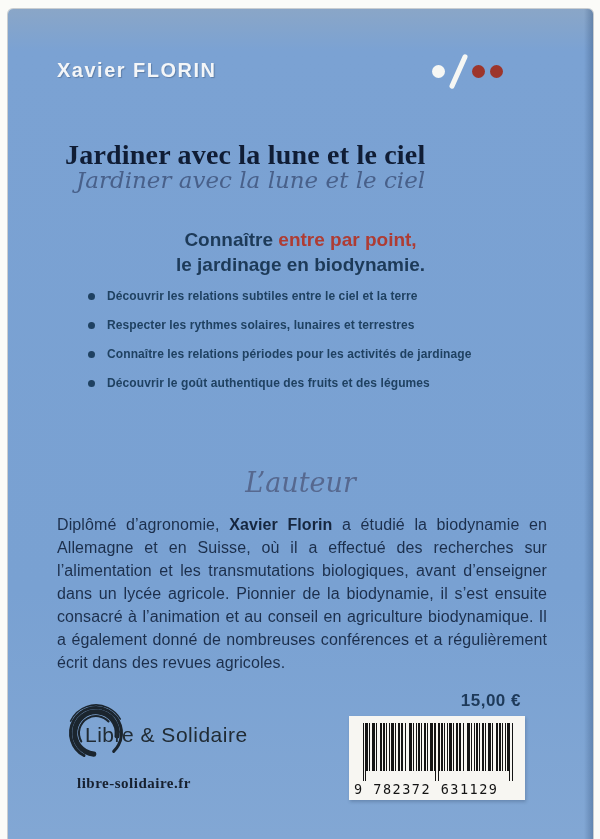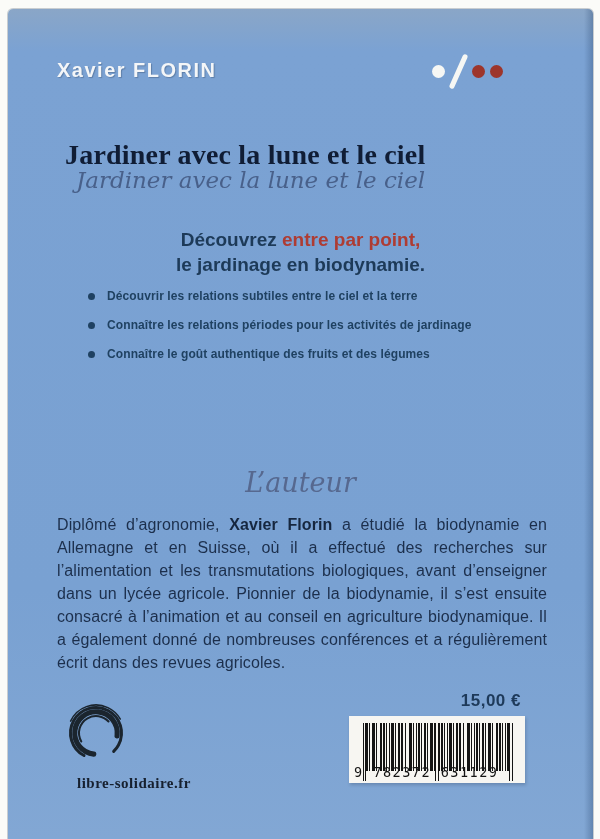--- a/index.html
+++ b/index.html
@@ -81,21 +81,21 @@
     position:absolute;left:69px;top:766px;
     font-family:"Liberation Serif",serif;font-weight:bold;font-size:15px;
     color:#16202f;letter-spacing:.5px;
   }
   
   .price{
     position:absolute;right:72px;top:682px;
     font-size:17px;font-weight:bold;color:#1e3a5a;letter-spacing:.5px;margin-left:23px;
   }
   .barcode{
-    position:absolute;left:341px;top:707px;width:176px;height:67px;
+    position:absolute;left:341px;top:707px;width:176px;height:84px;
     background:#f7f6f2;box-shadow:1px 2px 3px rgba(30,50,80,.25);
   }
   .barcode .bars{position:absolute;left:14px;top:7px;width:152px;height:58px;}
   .barcode .bar{position:absolute;top:0;background:#141414;}
   .isbn{
     position:absolute;left:5px;bottom:3px;width:168px;
     font-family:"DejaVu Sans Mono",monospace;font-size:13.5px;letter-spacing:1.5px;
     color:#141414;white-space:nowrap;
   }
 </style>
@@ -111,44 +111,46 @@
       <span class="dot dot-white"></span>
       <span class="brand-slash"></span>
       <span class="dot dot-red1"></span>
       <span class="dot dot-red2"></span>
     </div>
 
     <div class="title">Jardiner avec la lune et le ciel</div>
     <div class="title-ghost">Jardiner avec la lune et le ciel</div>
 
     <div class="tagline">
-      <span>Découvrez </span><span class="hl">entre par point,</span>
+      <span>Connaître </span><span class="hl">entre par point,</span>
       <br>
       <span>le jardinage en biodynamie.</span>
     </div>
 
     <ul class="bullets">
       <li>Découvrir les relations subtiles entre le ciel et la terre</li>
+      <li>Respecter les rythmes solaires, lunaires et terrestres</li>
       <li>Connaître les relations périodes pour les activités de jardinage</li>
-      <li>Connaître le goût authentique des fruits et des légumes</li>
+      <li>Découvrir le goût authentique des fruits et des légumes</li>
     </ul>
 
     <div class="auteur-heading">L’auteur</div>
 
     <div class="auteur-para"><span>Diplômé d’agronomie, </span><b>Xavier Florin</b><span> a étudié la biodynamie en Allemagne et en Suisse, où il a effectué des recherches sur l’alimen­tation et les transmutations biologiques, avant d’enseigner dans un lycée agricole. Pionnier de la biodynamie, il s’est ensuite consacré à l’animation et au conseil en agriculture biodynamique. Il a égale­ment donné de nombreuses conférences et a régulièrement écrit dans des revues agricoles.</span></div>
 
     <div class="pub-logo">
       <svg class="pub-swirl" width="68" height="68" viewBox="0 0 80 80">
         <g fill="none" stroke="#1b252e" stroke-linecap="round">
           <circle cx="40" cy="40" r="30" stroke-width="3.5" stroke-dasharray="150 40" transform="rotate(118 40 40)"></circle>
           <circle cx="40" cy="40" r="25" stroke-width="6" stroke-dasharray="118 40" transform="rotate(96 40 40)"></circle>
           <circle cx="40" cy="40" r="33" stroke-width="1.8" stroke-dasharray="72 136" transform="rotate(205 40 40)"></circle>
           <circle cx="40" cy="40" r="20" stroke-width="2.4" stroke-dasharray="58 70" transform="rotate(150 40 40)"></circle>
         </g>
       </svg>
+      <span class="pub-name">Libre &amp; Solidaire</span>
     </div>
 
     <div class="website">libre-solidaire.fr</div>
 
     <div class="price">15,00 €</div>
 
     <div class="barcode">
       <div class="bars">
           <div class="bar" style="left: 3px; width: 2px; height: 48px;"></div>
           <div class="bar" style="left: 6px; width: 1px; height: 48px;"></div>

